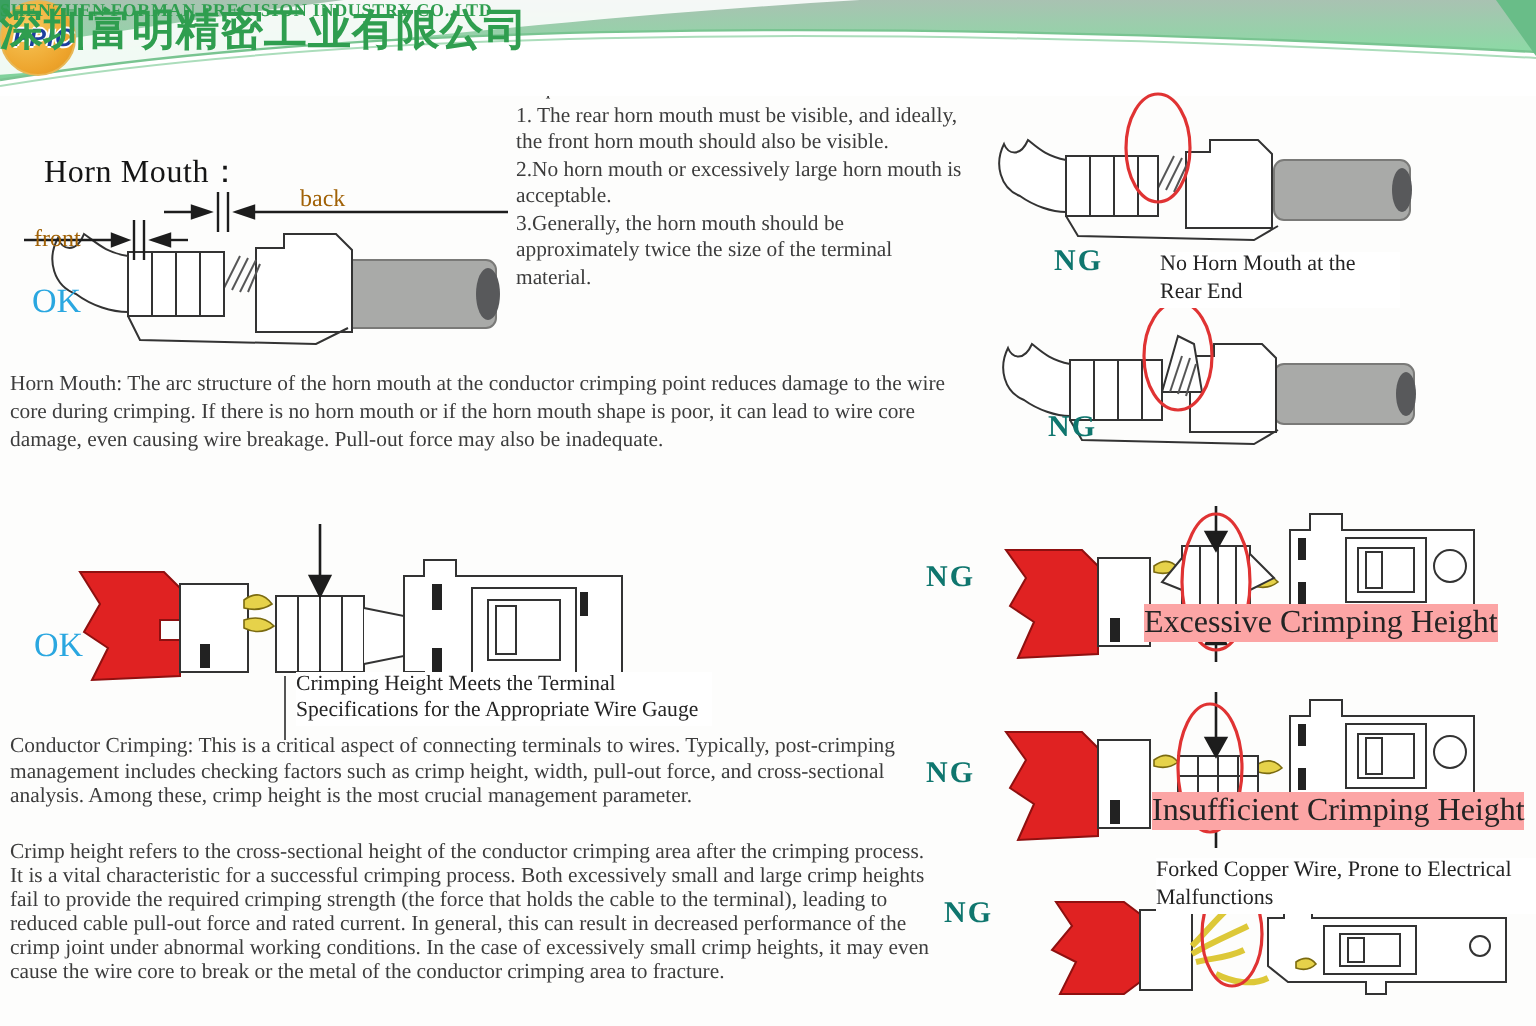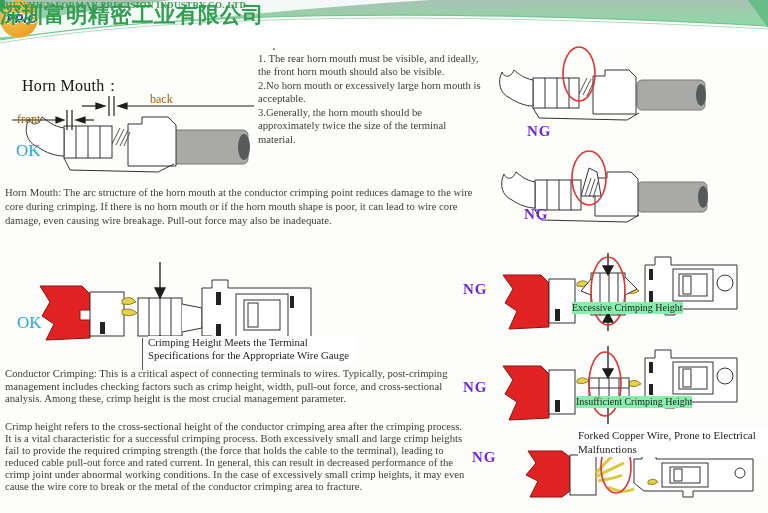--- a/index.html
+++ b/index.html
@@ -8,22 +8,22 @@
         font-family:"Liberation Serif",serif;color:#3b3b3b}
   .abs{position:absolute}
   svg{overflow:visible;display:block}
   .h1{font-size:16px;color:#151515;letter-spacing:.3px}
   .h2{font-size:12.5px;color:#222}
   .body-text{font-size:10.7px;color:#3c3c3c;text-align:left}
   .lh-n{line-height:1.3}
   .lh-r{line-height:1.27}
   .lh-t{line-height:1.12}
   .caption{font-size:11px;line-height:1.25;color:#242424;background:#fff;z-index:3}
-  .caption-lg{font-size:10px;line-height:1.2;color:#242424;background:#86efac;white-space:nowrap;z-index:3}
-  .ng-label{color:#6d28d9;font-weight:bold;font-size:15px;letter-spacing:1px;z-index:3}
+  .caption-lg{font-size:16px;line-height:1.2;color:#242424;background:#fca5a5;white-space:nowrap;z-index:3}
+  .ng-label{color:#0f766e;font-weight:bold;font-size:15px;letter-spacing:1px;z-index:3}
   .ok-label{color:#2aa7e0;font-weight:normal;font-size:17px;z-index:3}
   .dim-label{font-size:12px;color:#a16207;z-index:3}
   .divider{left:0;top:239;width:768;height:2;z-index:1;
            background:linear-gradient(90deg,#9cb896,#7fa884 60%,#9cb896)}
   .right-edge{left:760;top:50;width:2;height:452;background:#cfdad2;z-index:0}
   .bottom-bar{left:457;top:502;width:311;height:9;background:#1f7b5a;border-top:2px solid #155740;z-index:2}
   .corner-chip{left:0;top:496;width:5px;height:11px;background:#3aa061;z-index:2}
   .logo-panel{left:436;top:1;width:326;height:44;background:#ffffff;border-bottom-left-radius:10px;z-index:2}
   .logo-circle{left:446;top:4;width:38px;height:38px;border-radius:50%;z-index:3;
                background:radial-gradient(circle at 35% 32%,#f8cb5e,#eda32b 70%,#dd9420);
@@ -139,20 +139,21 @@
       <rect x="46" y="26" width="46" height="30"></rect>
       <line x1="58" y1="26" x2="58" y2="56"></line>
         <line x1="70" y1="26" x2="70" y2="56"></line>
         <line x1="82" y1="26" x2="82" y2="56"></line>
     </g>
     <path d="M46,28 C36,26 32,22 27,18 C23,27 17,25 15,20 C10,30 13,42 23,46 C30,51 39,54 46,54 Z" fill="#fff" stroke="#333"></path>
     <path d="M46,56 L52,66 L140,68 L152,61" fill="none" stroke="#333"></path>
     <ellipse cx="92" cy="22" rx="16" ry="27" fill="none" stroke="#e03333" stroke-width="1.6"></ellipse>
   </svg>
   <div class="abs ng-label" style="left:527px;top:123px">NG</div>
+  <div class="abs caption" style="left:580px;top:126px;width:120px">No Horn Mouth at the Rear End</div>
 
   <svg class="abs z2" style="left:485px;top:156px" width="232" height="72" viewBox="0 0 232 72">
     <g>
       <rect x="152" y="26" width="70" height="30" rx="5" fill="#a9aaa8" stroke="#7a7a78"></rect>
       <ellipse cx="218" cy="41" rx="5" ry="11" fill="#58595b"></ellipse>
     </g>
     <path d="M110,22 h12 v-6 h24 l7,7 v37 h-43 z" fill="#fff" stroke="#333"></path>
     <path d="M96,40 L104,12 L112,16 L116,40 Z" fill="#fff" stroke="#333"></path>
     <g stroke="#555" stroke-width="1">
       <line x1="100" y1="40" x2="106" y2="22"></line>

